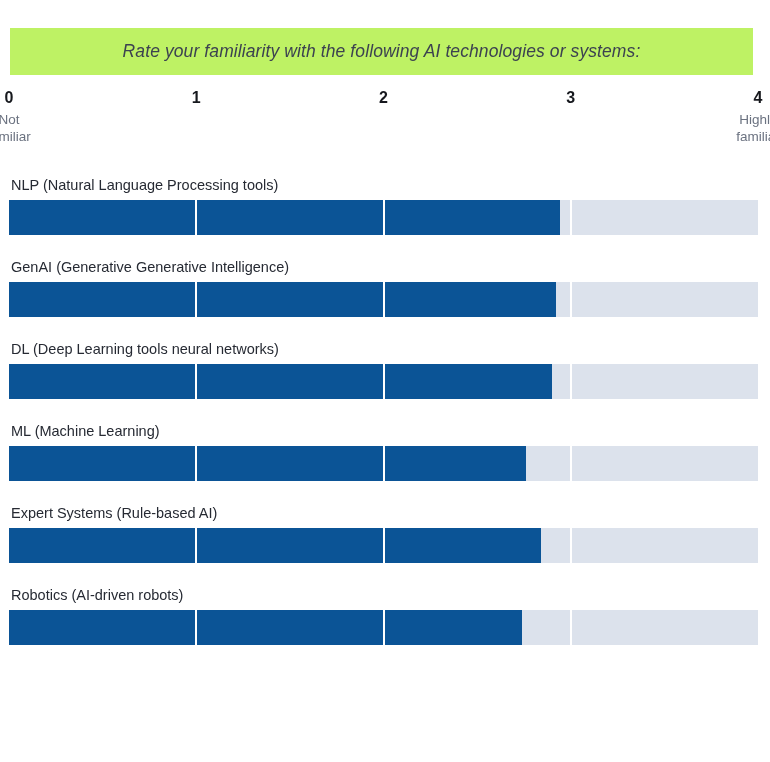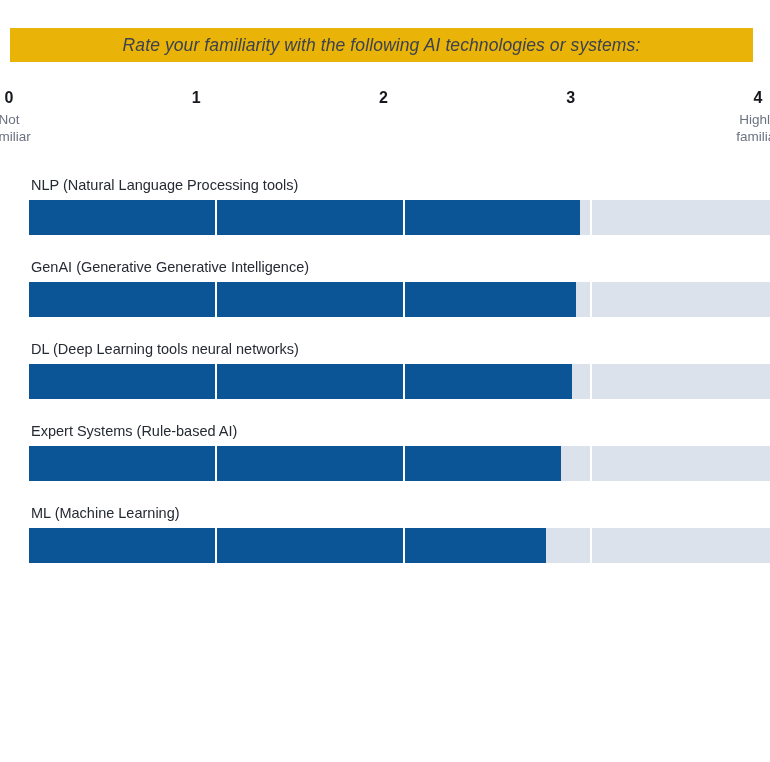--- a/index.html
+++ b/index.html
@@ -15,22 +15,22 @@
     overflow: hidden;
     position: relative;
   }
 
   
   .banner {
     position: absolute;
     left: 10px;
     top: 28px;
     width: 743px;
-    height: 34px;
-    background: #eab308;
+    height: 47px;
+    background: #bef264;
     display: flex;
     align-items: center;
     justify-content: center;
   }
   .banner-title {
     font-style: italic;
     font-size: 17.5px;
     font-weight: 400;
     color: #3c4250;
     letter-spacing: 0.1px;
@@ -69,21 +69,20 @@
     line-height: 17px;
     margin-top: 3px;
   }
 
   
   .rows {
     position: absolute;
     left: 0;
     top: 176px;
     width: 724px;
-    padding-left: 20px;
   }
   .row {
     position: relative;
     height: 82px;
   }
   .row-label {
     position: absolute;
     left: 11px;
     top: 0;
     font-size: 14.5px;
@@ -177,30 +176,39 @@
     <div class="row">
       <div class="row-label">DL (Deep Learning tools neural networks)</div>
       <div class="bar-track">
         <div class="bar-fill" style="width: 543.025px;"></div>
         <div class="seg-divider" style="left: 186.25px;"></div>
         <div class="seg-divider" style="left: 373.5px;"></div>
         <div class="seg-divider" style="left: 560.75px;"></div>
       </div>
     </div>
     <div class="row">
+      <div class="row-label">ML (Machine Learning)</div>
+      <div class="bar-track">
+        <div class="bar-fill" style="width: 516.81px;"></div>
+        <div class="seg-divider" style="left: 186.25px;"></div>
+        <div class="seg-divider" style="left: 373.5px;"></div>
+        <div class="seg-divider" style="left: 560.75px;"></div>
+      </div>
+    </div>
+    <div class="row">
       <div class="row-label">Expert Systems (Rule-based AI)</div>
       <div class="bar-track">
         <div class="bar-fill" style="width: 531.79px;"></div>
         <div class="seg-divider" style="left: 186.25px;"></div>
         <div class="seg-divider" style="left: 373.5px;"></div>
         <div class="seg-divider" style="left: 560.75px;"></div>
       </div>
     </div>
     <div class="row">
-      <div class="row-label">ML (Machine Learning)</div>
-      <div class="bar-track">
-        <div class="bar-fill" style="width: 516.81px;"></div>
+      <div class="row-label">Robotics (AI-driven robots)</div>
+      <div class="bar-track">
+        <div class="bar-fill" style="width: 513.065px;"></div>
         <div class="seg-divider" style="left: 186.25px;"></div>
         <div class="seg-divider" style="left: 373.5px;"></div>
         <div class="seg-divider" style="left: 560.75px;"></div>
       </div>
     </div>
   </div>
 
 </body></html>

